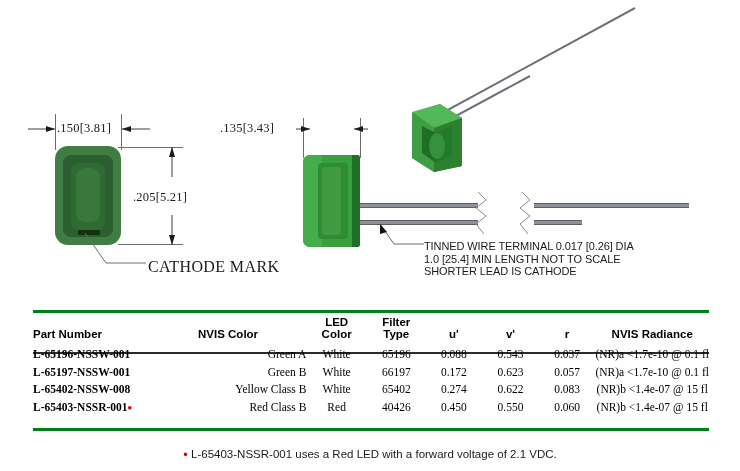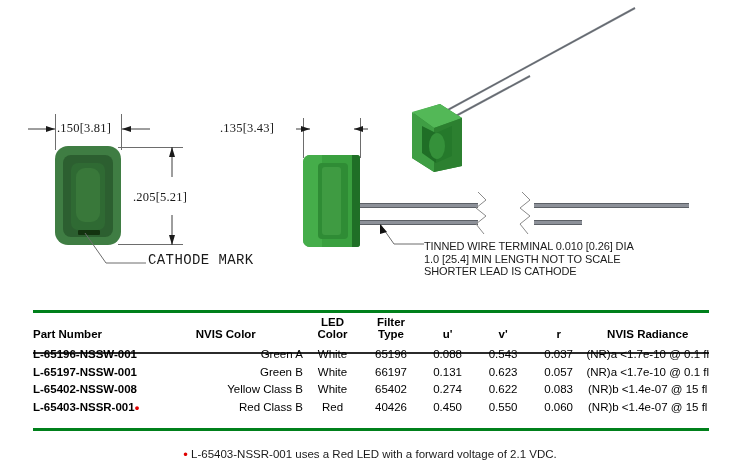--- a/index.html
+++ b/index.html
@@ -104,23 +104,23 @@
     letter-spacing: -0.1px;
   }
   #dimensions-note {
     left: 292px; top: 272px;
     font-family: "Liberation Sans", sans-serif;
     font-size: 11.5px;
     color: #1a1a1a;
     white-space: nowrap;
   }
   #cathode-mark-label {
-    left: 148px; top: 252px;
-    font-family: Liberation Mono, monospace;
-    font-size: 14px;
+    left: 148px; top: 258px;
+    font-family: Liberation Serif, serif;
+    font-size: 16px;
     letter-spacing: 0.4px;
     color: #1a1a1a;
     white-space: nowrap;
   }
 
   
   #spec-table-wrap {
     position: absolute;
     left: 33px; top: 310px; width: 676px;
   }
@@ -138,20 +138,21 @@
     white-space: pre-line;
     line-height: 12px;
     text-align: center;
   }
   #spec-table thead th.left { text-align: left; }
   #spec-table tbody td {
     padding: 3px 0 2.5px 0;
     font-size: 11.5px;
     text-align: center;
     white-space: nowrap;
+    font-family: Liberation Serif, serif;
   }
   #spec-table tbody td.left { text-align: right; }
   #spec-table tbody td.partnum { font-weight: bold; text-align: left; }
   .rule-green-top {
     position: absolute; left: 33px; top: 310px;
     width: 676px; height: 2.5px; background: #00801b;
   }
   .rule-dark-head {
     position: absolute; left: 33px; top: 352px;
     width: 676px; height: 1.5px; background: #2b2b2b;
@@ -258,21 +259,21 @@
 
   <div class="abs lead" style="left:534px;top:203px;width:155px;"></div>
   <div class="abs lead" style="left:534px;top:220px;width:48px;"></div>
 
   <svg class="abs" style="left:378px;top:222px;width:48px;height:26px;" width="48" height="26">
     <polyline points="2,2 16,22 46,22" stroke="#6d6d6d" stroke-width="1" fill="none"></polyline>
     <polygon points="2,2 9,10 2,12" fill="#111111"></polygon>
   </svg>
 
   <div class="abs note" style="left:424px;top:240px;">
-    <div>TINNED WIRE TERMINAL 0.010 [0.26] DIA</div>
+    <div>TINNED WIRE TERMINAL 0.017 [0.26] DIA</div>
     <div>1.0 [25.4] MIN LENGTH NOT TO SCALE</div>
     <div>SHORTER LEAD IS CATHODE</div>
   </div>
 
 </div>
 
 <div class="rule-green-top"></div>
 <div class="rule-dark-head"></div>
 <div class="rule-green-bottom"></div>
 
@@ -311,21 +312,21 @@
         <td>0.088</td>
         <td>0.543</td>
         <td>0.037</td>
         <td>(NR)a &lt;1.7e-10 @ 0.1 fl</td>
       </tr>
       <tr>
         <td class="partnum"><span>L-65197-NSSW-001</span><span class="redbullet"></span></td>
         <td class="left">Green B</td>
         <td>White</td>
         <td>66197</td>
-        <td>0.131</td>
+        <td>0.172</td>
         <td>0.623</td>
         <td>0.057</td>
         <td>(NR)a &lt;1.7e-10 @ 0.1 fl</td>
       </tr>
       <tr>
         <td class="partnum"><span>L-65402-NSSW-008</span><span class="redbullet"></span></td>
         <td class="left">Yellow Class B</td>
         <td>White</td>
         <td>65402</td>
         <td>0.274</td>

